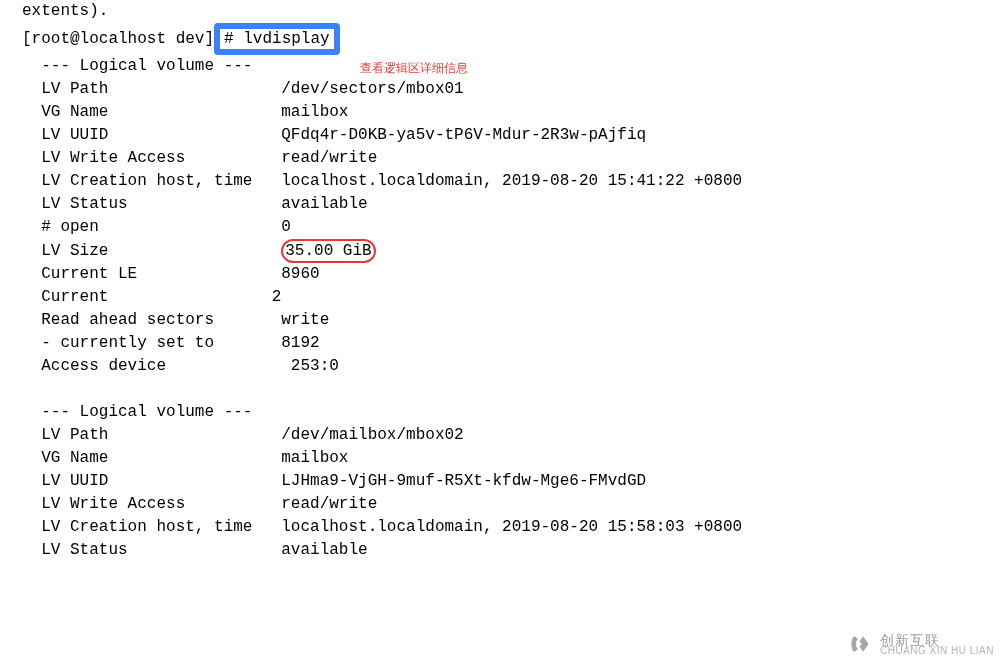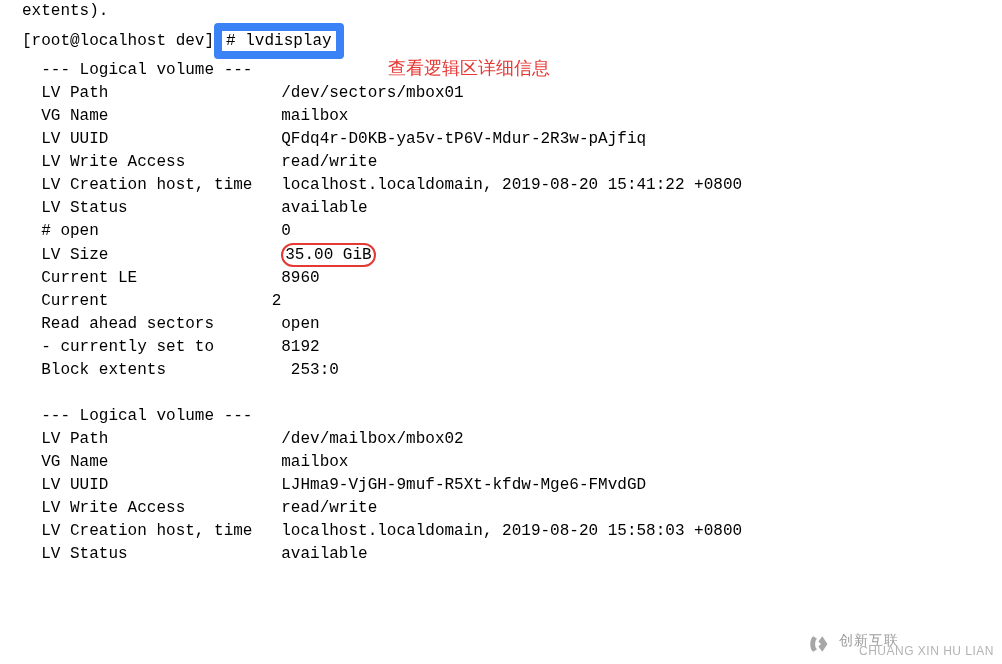--- a/index.html
+++ b/index.html
@@ -18,40 +18,40 @@
   .viewport {
     width: 982px;
     height: 664px;
     overflow-y: scroll;
     position: absolute;
     top:0; left:0;
     padding-left: 22px;
   }
   .line { white-space: pre; }
   .red-box-cmd {
-    border: 8px solid #3b82f6;
+    border: 6px solid #3b82f6;
     border-radius: 4px;
     padding: 0 4px;
     display: inline-block;
     line-height: 20px;
   }
   .red-box-val {
     border: 2px solid #e53935;
     border-radius: 12px;
     padding: 0 2px;
     display: inline-block;
     line-height: 20px;
   }
   .annot {
     color: #e53935;
     font-family: "Microsoft YaHei","SimSun",sans-serif;
-    font-size: 18px;
+    font-size: 12px;
     position: absolute;
     top: 57px;
-    left: 388px;
+    left: 360px;
     white-space: nowrap;
   }
   
   ::-webkit-scrollbar { width: 16px; background: #f0f0f0;}
   ::-webkit-scrollbar-thumb { background: #c1c1c1; }
   
   .watermark {
     position: absolute;
     right: 6px;
     bottom: 6px;
@@ -64,21 +64,21 @@
     background: rgba(255,255,255,0.4);
     padding: 2px 2px;
   }
   .watermark .cx {
     width: 28px; height: 24px;
     margin-right: 4px;
     display: flex; align-items:center; justify-content:center;
   }
   .watermark .cx svg { width:26px; height:22px; }
   .watermark .txt-cn { font-size: 14px; letter-spacing:1px;}
-  .watermark .txt-en { font-size: 12px; letter-spacing:0.5px; color:#9a9a9a; line-height:8px;margin-left:20px;}
+  .watermark .txt-en { font-size: 10px; letter-spacing:0.5px; color:#9a9a9a; line-height:8px;}
   .watermark .col { display:flex; flex-direction:column; line-height:14px;}
 </style>
 </head>
 <body>
 
 <div class="viewport">
 
   <div class="line">extents).</div>
 
   <div class="line"><span>[root@localhost dev]</span><span class="red-box-cmd"># lvdisplay</span></div>
@@ -88,23 +88,23 @@
       <div class="line"><span>  LV Path                  </span><span>/dev/sectors/mbox01</span></div>
       <div class="line"><span>  VG Name                  </span><span>mailbox</span></div>
       <div class="line"><span>  LV UUID                  </span><span>QFdq4r-D0KB-ya5v-tP6V-Mdur-2R3w-pAjfiq</span></div>
       <div class="line"><span>  LV Write Access          </span><span>read/write</span></div>
       <div class="line"><span>  LV Creation host, time   </span><span>localhost.localdomain, 2019-08-20 15:41:22 +0800</span></div>
       <div class="line"><span>  LV Status                </span><span>available</span></div>
       <div class="line"><span>  # open                   </span><span>0</span></div>
       <div class="line"><span>  LV Size                  </span><span class="red-box-val">35.00 GiB</span></div>
       <div class="line"><span>  Current LE               </span><span>8960</span></div>
       <div class="line"><span>  Current                 </span><span>2</span></div>
-      <div class="line"><span>  Read ahead sectors       </span><span>open</span></div>
+      <div class="line"><span>  Read ahead sectors       </span><span>write</span></div>
       <div class="line"><span>  - currently set to       </span><span>8192</span></div>
-      <div class="line"><span>  Block extents             </span><span>253:0</span></div>
+      <div class="line"><span>  Access device             </span><span>253:0</span></div>
     </div>
 
   <div class="line">&nbsp;</div>
 
   <div class="line">  --- Logical volume ---</div>
   <div id="lv2-fields">
       <div class="line"><span>  LV Path                  </span><span>/dev/mailbox/mbox02</span></div>
       <div class="line"><span>  VG Name                  </span><span>mailbox</span></div>
       <div class="line"><span>  LV UUID                  </span><span>LJHma9-VjGH-9muf-R5Xt-kfdw-Mge6-FMvdGD</span></div>
       <div class="line"><span>  LV Write Access          </span><span>read/write</span></div>

